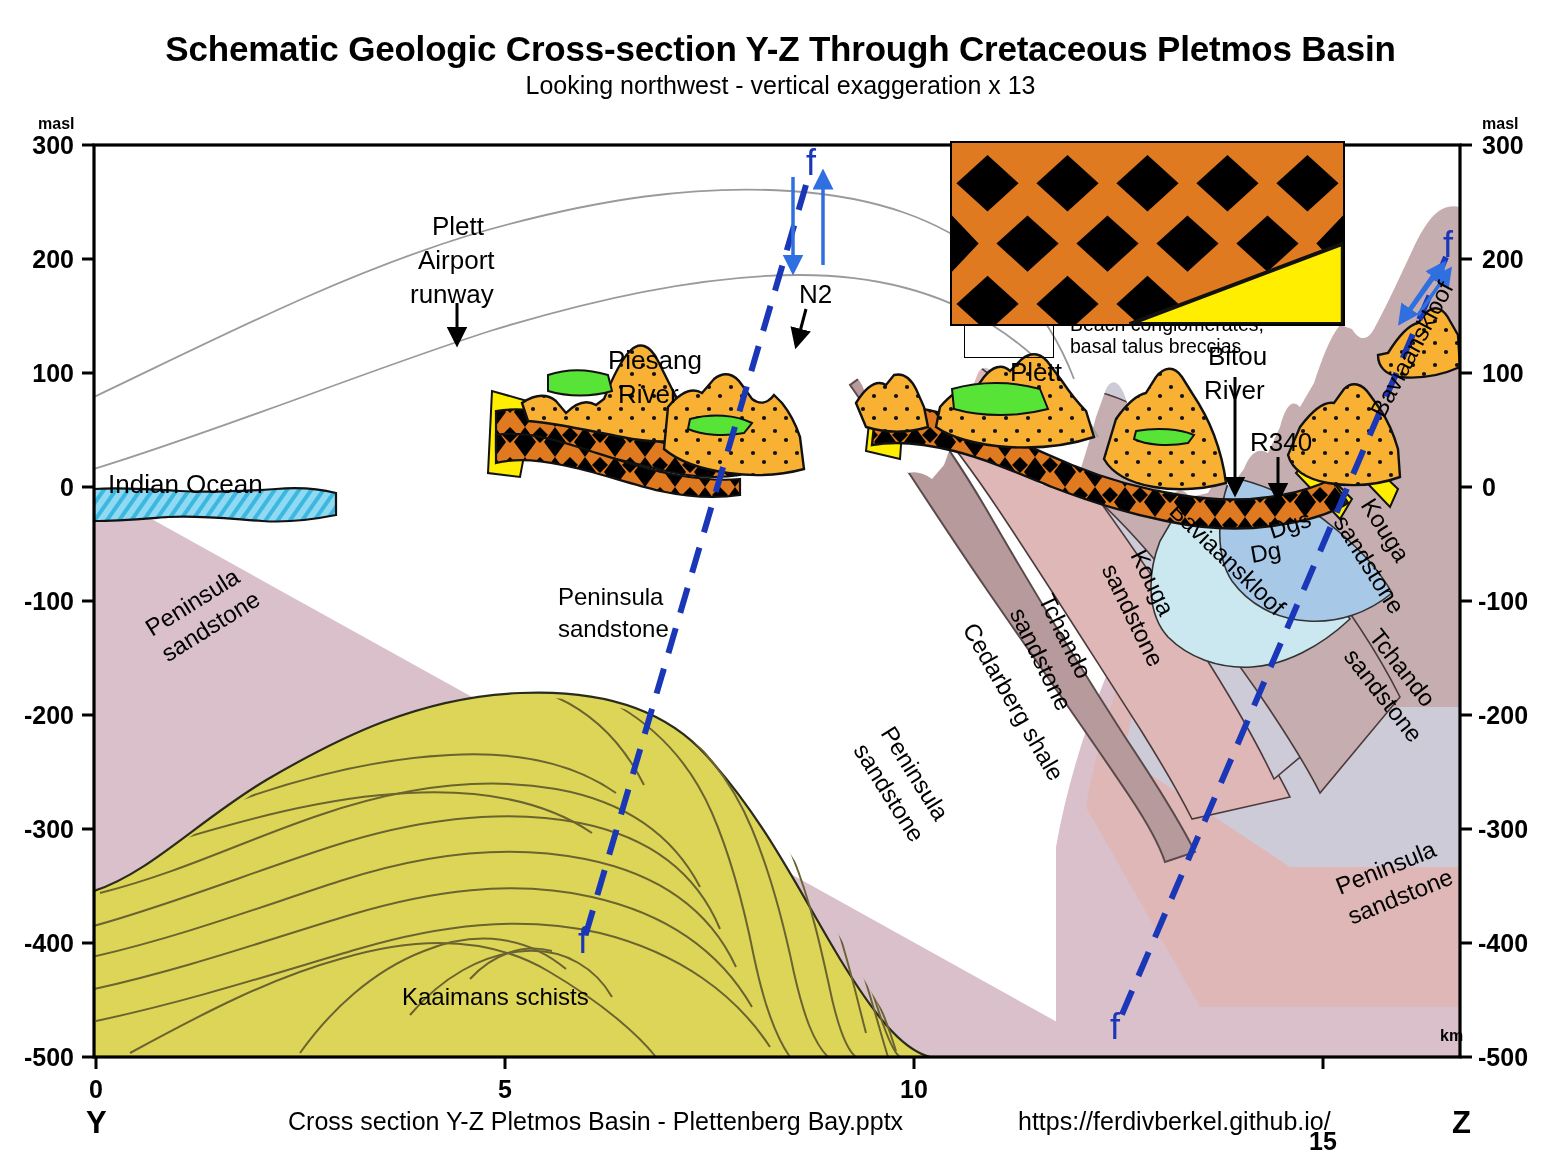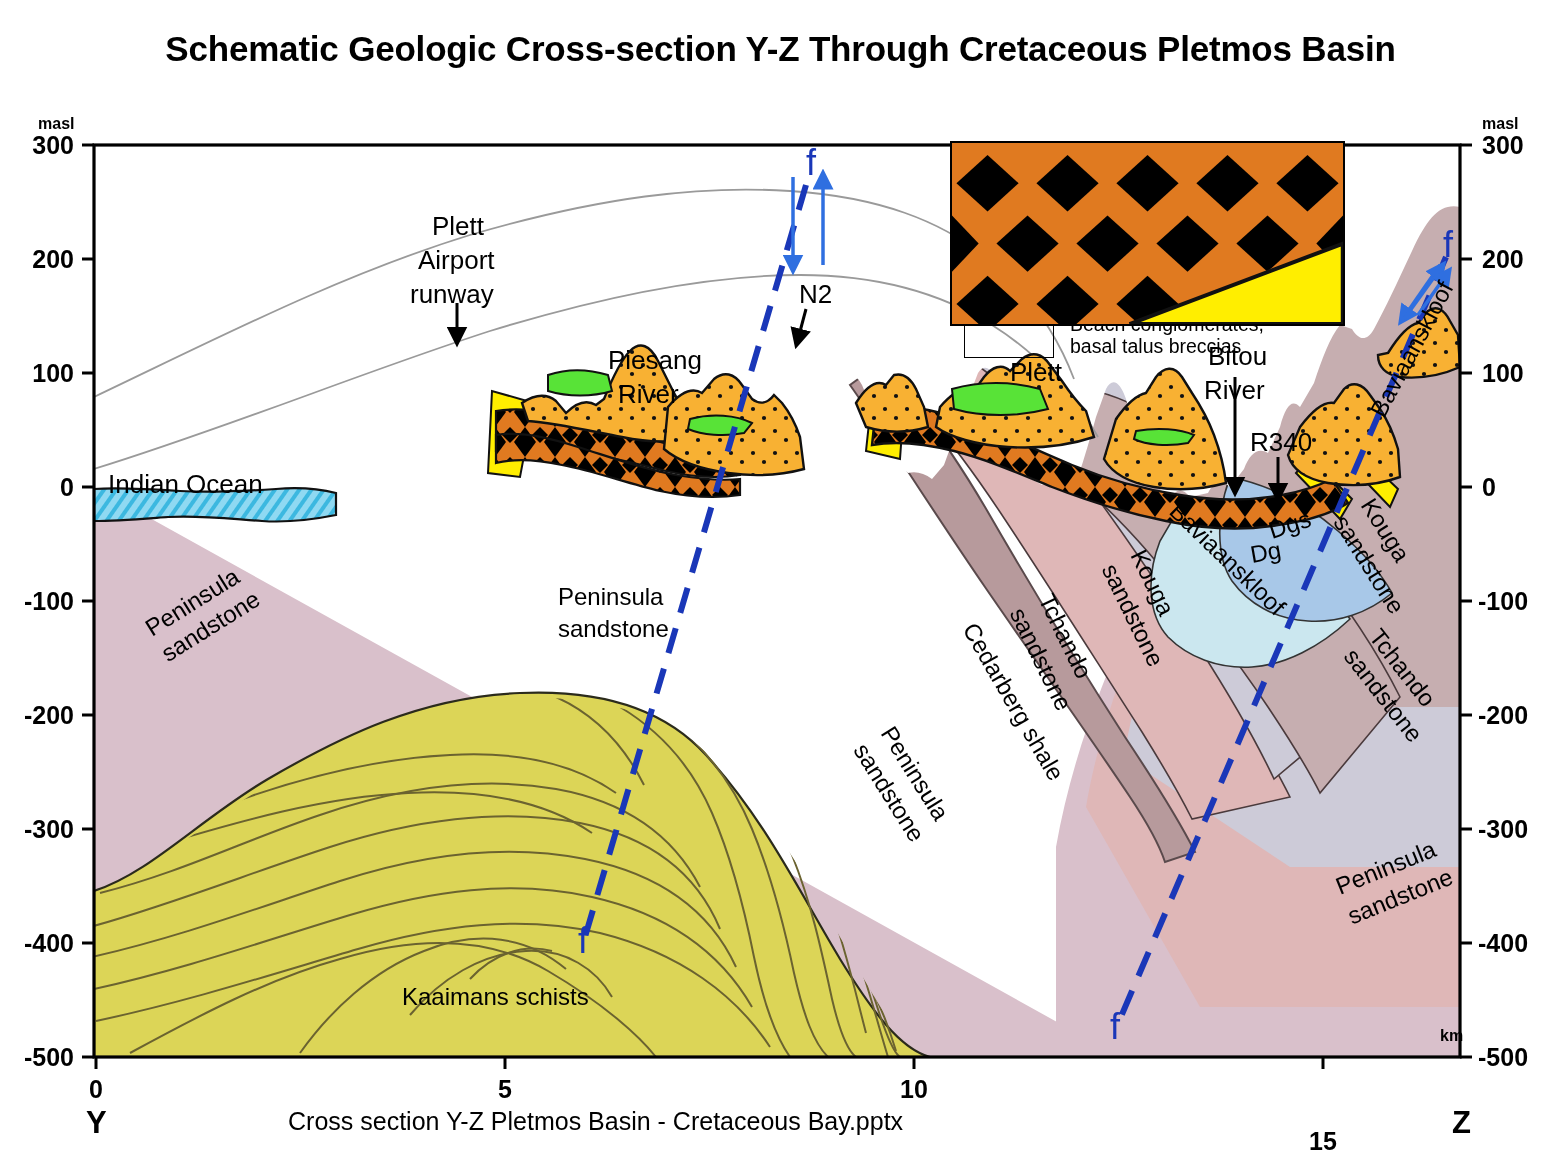--- a/index.html
+++ b/index.html
@@ -25,20 +25,21 @@
   .legrow{display:flex;align-items:center;margin-top:6px;padding-left:12px;}
   .swatch{width:88px;height:45px;border:1.5px solid #000;flex:0 0 auto;}
   .legtxt{font-size:19.5px;line-height:22px;margin-left:16px;}
 </style>
 </head>
 <body>
 
 <div id="root">
 
   <div class="ttl" id="title">Schematic Geologic Cross-section Y-Z Through Cretaceous Pletmos Basin</div>
+  <div class="ttl" id="subtitle">Looking northwest - vertical exaggeration x 13</div>
 
   <svg width="1561" height="1156">
     <defs>
 
       <pattern id="pSand" width="22" height="22" patternUnits="userSpaceOnUse">
         <rect width="22" height="22" fill="#f8b133"></rect>
         <circle cx="5" cy="6" r="2.1" fill="#111"></circle>
         <circle cx="16" cy="15" r="2.1" fill="#111"></circle>
       </pattern>
 
@@ -502,15 +503,16 @@
   <div class="tick tr" style="left:1478px;top:1036px;">-500</div>
 
   <div class="xt" style="left:66px;top:1068px;width:60px;">0</div>
   <div class="xt" style="left:475px;top:1068px;width:60px;">5</div>
   <div class="xt" style="left:884px;top:1068px;width:60px;text-align:center;">10</div>
   <div class="xt" style="left:1293px;top:1120px;width:60px;">15</div>
 
   <div class="yz" style="left:86px;top:1098px;">Y</div>
   <div class="yz" style="left:1452px;top:1098px;">Z</div>
 
-  <div class="foot" style="left:288px;top:1100px;">Cross section Y-Z Pletmos Basin - Cretaceous Bay.pptx</div>
+  <div class="foot" style="left:288px;top:1100px;">Cross section Y-Z Pletmos Basin - Plettenberg Bay.pptx</div>
+  <div class="foot" style="left:1018px;top:1100px;">https://ferdivberkel.github.io/</div>
 
 </div>
 
 </body></html>

